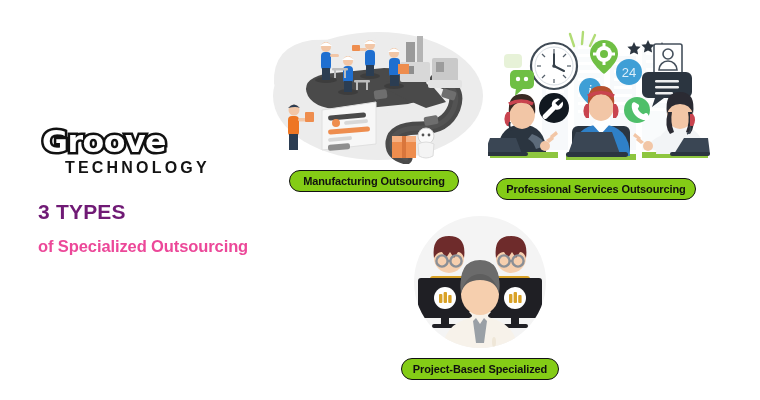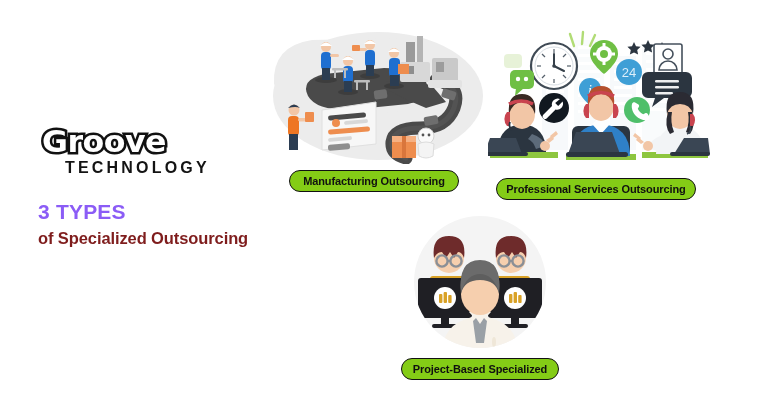--- a/index.html
+++ b/index.html
@@ -53,28 +53,28 @@
     font-weight: bold;
     letter-spacing: 3.2px;
     color: #131313;
   }
 
   #title-main {
     margin-top: 22px;
     font-size: 21px;
     font-weight: bold;
     letter-spacing: 0.2px;
-    color: #8b5cf6;
+    color: #701a75;
     line-height: 1.1;
   }
   #title-sub {
-    margin-top: 6px;
+    margin-top: 14px;
     font-size: 16.5px;
     font-weight: bold;
-    color: #7f1d1d;
+    color: #ec4899;
     letter-spacing: -0.1px;
     line-height: 1.15;
   }
 
   
   .pill {
     position: absolute;
     box-sizing: border-box;
     border: 1.6px solid #111111;
     border-radius: 20px;

